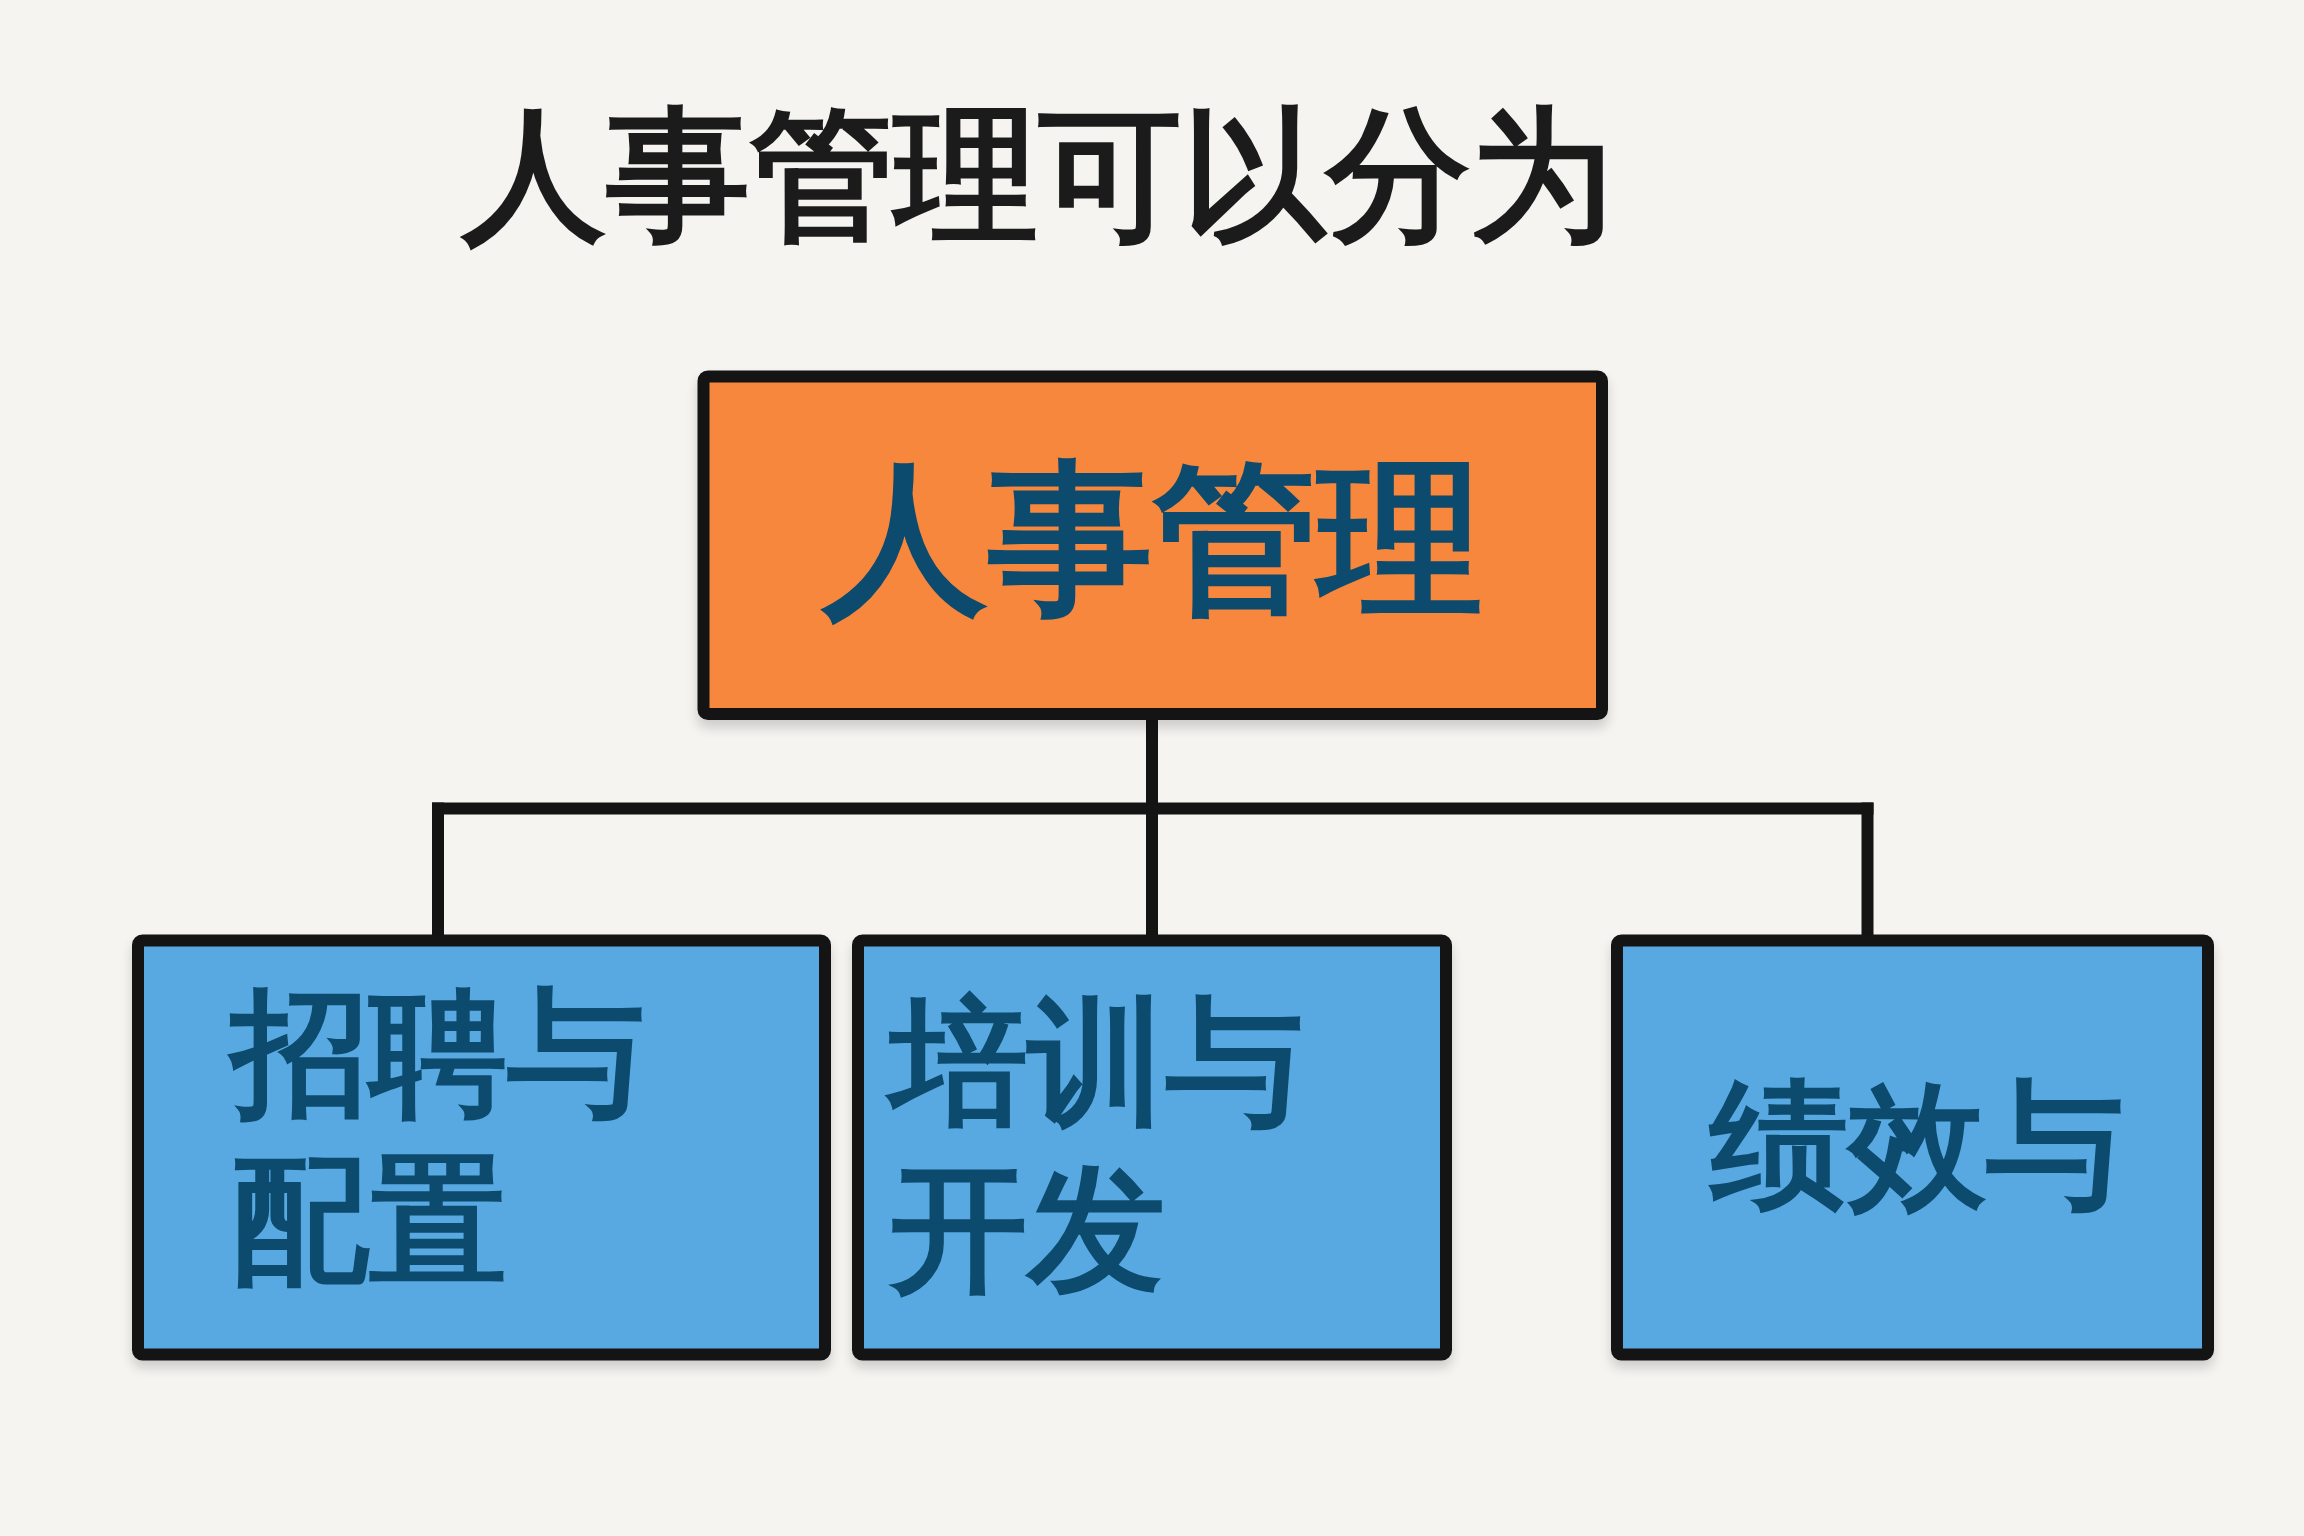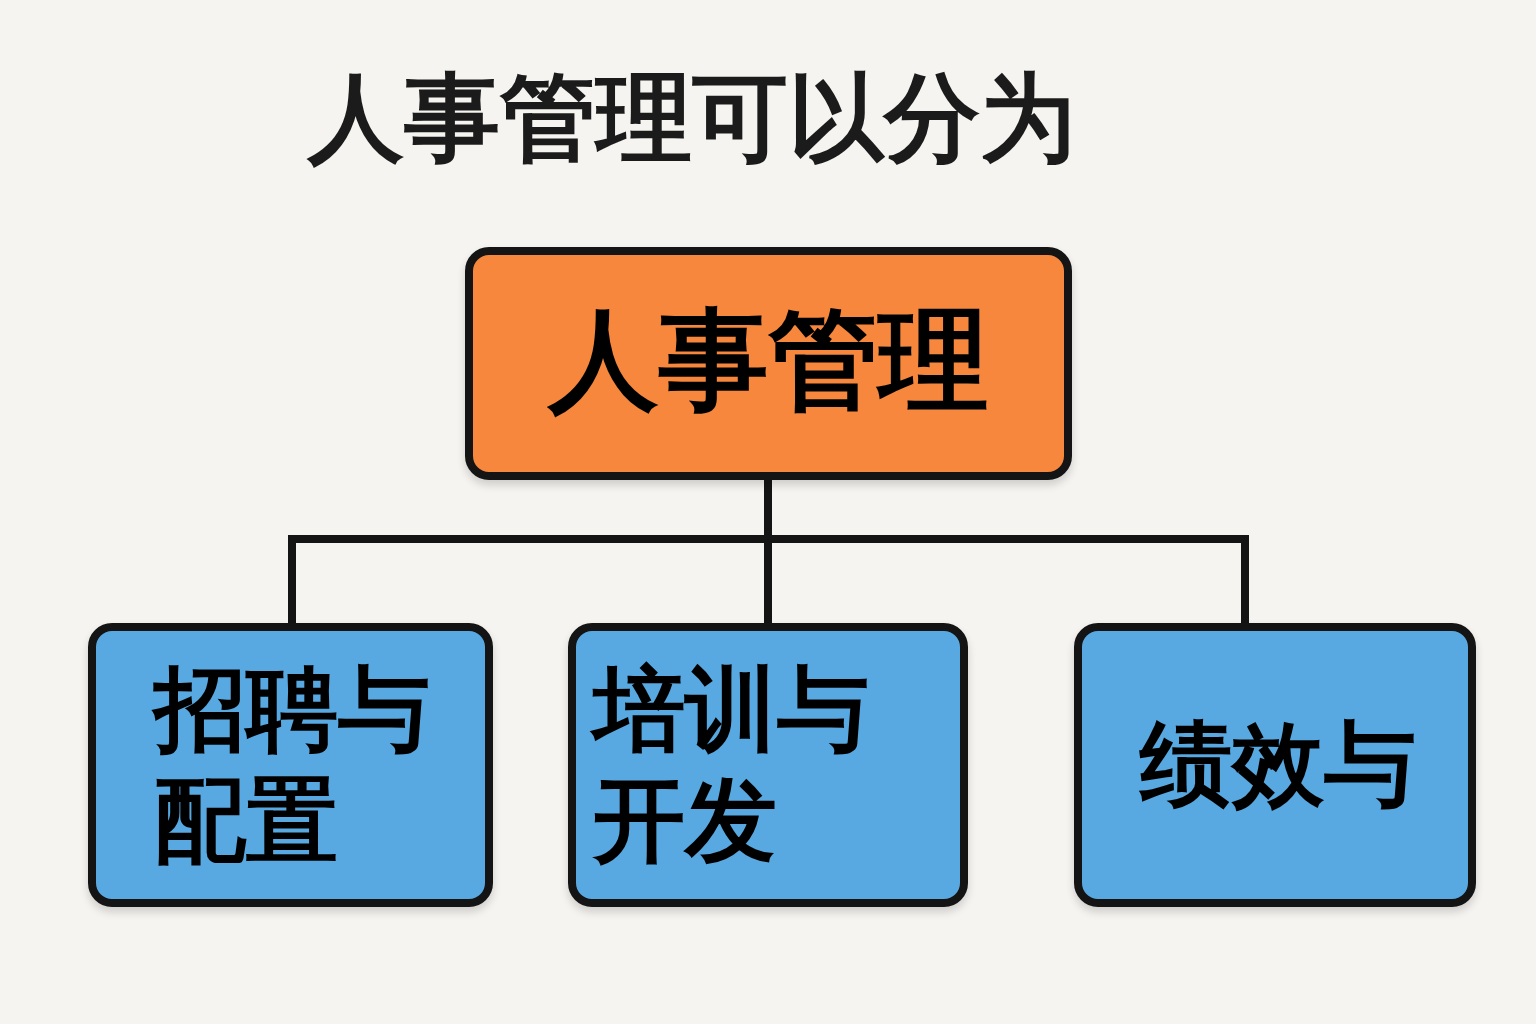--- a/index.html
+++ b/index.html
@@ -36,24 +36,24 @@
     left: 0;
   }
   .connectors line {
     stroke: #141414;
     stroke-width: 8;
   }
   .node {
     position: absolute;
     box-sizing: border-box;
     border: 8px solid #141414;
-    border-radius: 24px;
+    border-radius: 7px;
     display: flex;
     box-shadow: 0 5px 8px rgba(0,0,0,0.16);
-    color: #000000;
+    color: #0c4a6e;
     font-weight: bold;
   }
   .root-node {
     left: 465px;
     top: 247px;
     width: 607px;
     height: 233px;
     background: #F6873C;
     align-items: center;
     justify-content: center;
@@ -71,21 +71,21 @@
     flex-direction: column;
     justify-content: center;
     align-items: flex-start;
     padding-left: 58px;
   }
   .child-node .child-line {
     font-size: 92px;
     line-height: 1.21;
     white-space: nowrap;
   }
-  .child-0 { left: 88px;   width: 405px; }
+  .child-0 { left: 88px;   width: 466px; font-family: Liberation Mono, monospace; }
   .child-1 { left: 568px;  width: 400px; }
   .child-2 { left: 1046px; width: 402px; margin-left: 28px; }
 </style>
 </head>
 <body>
 
 <div class="canvas">
 
   <div class="title">人事管理可以分为</div>
 

